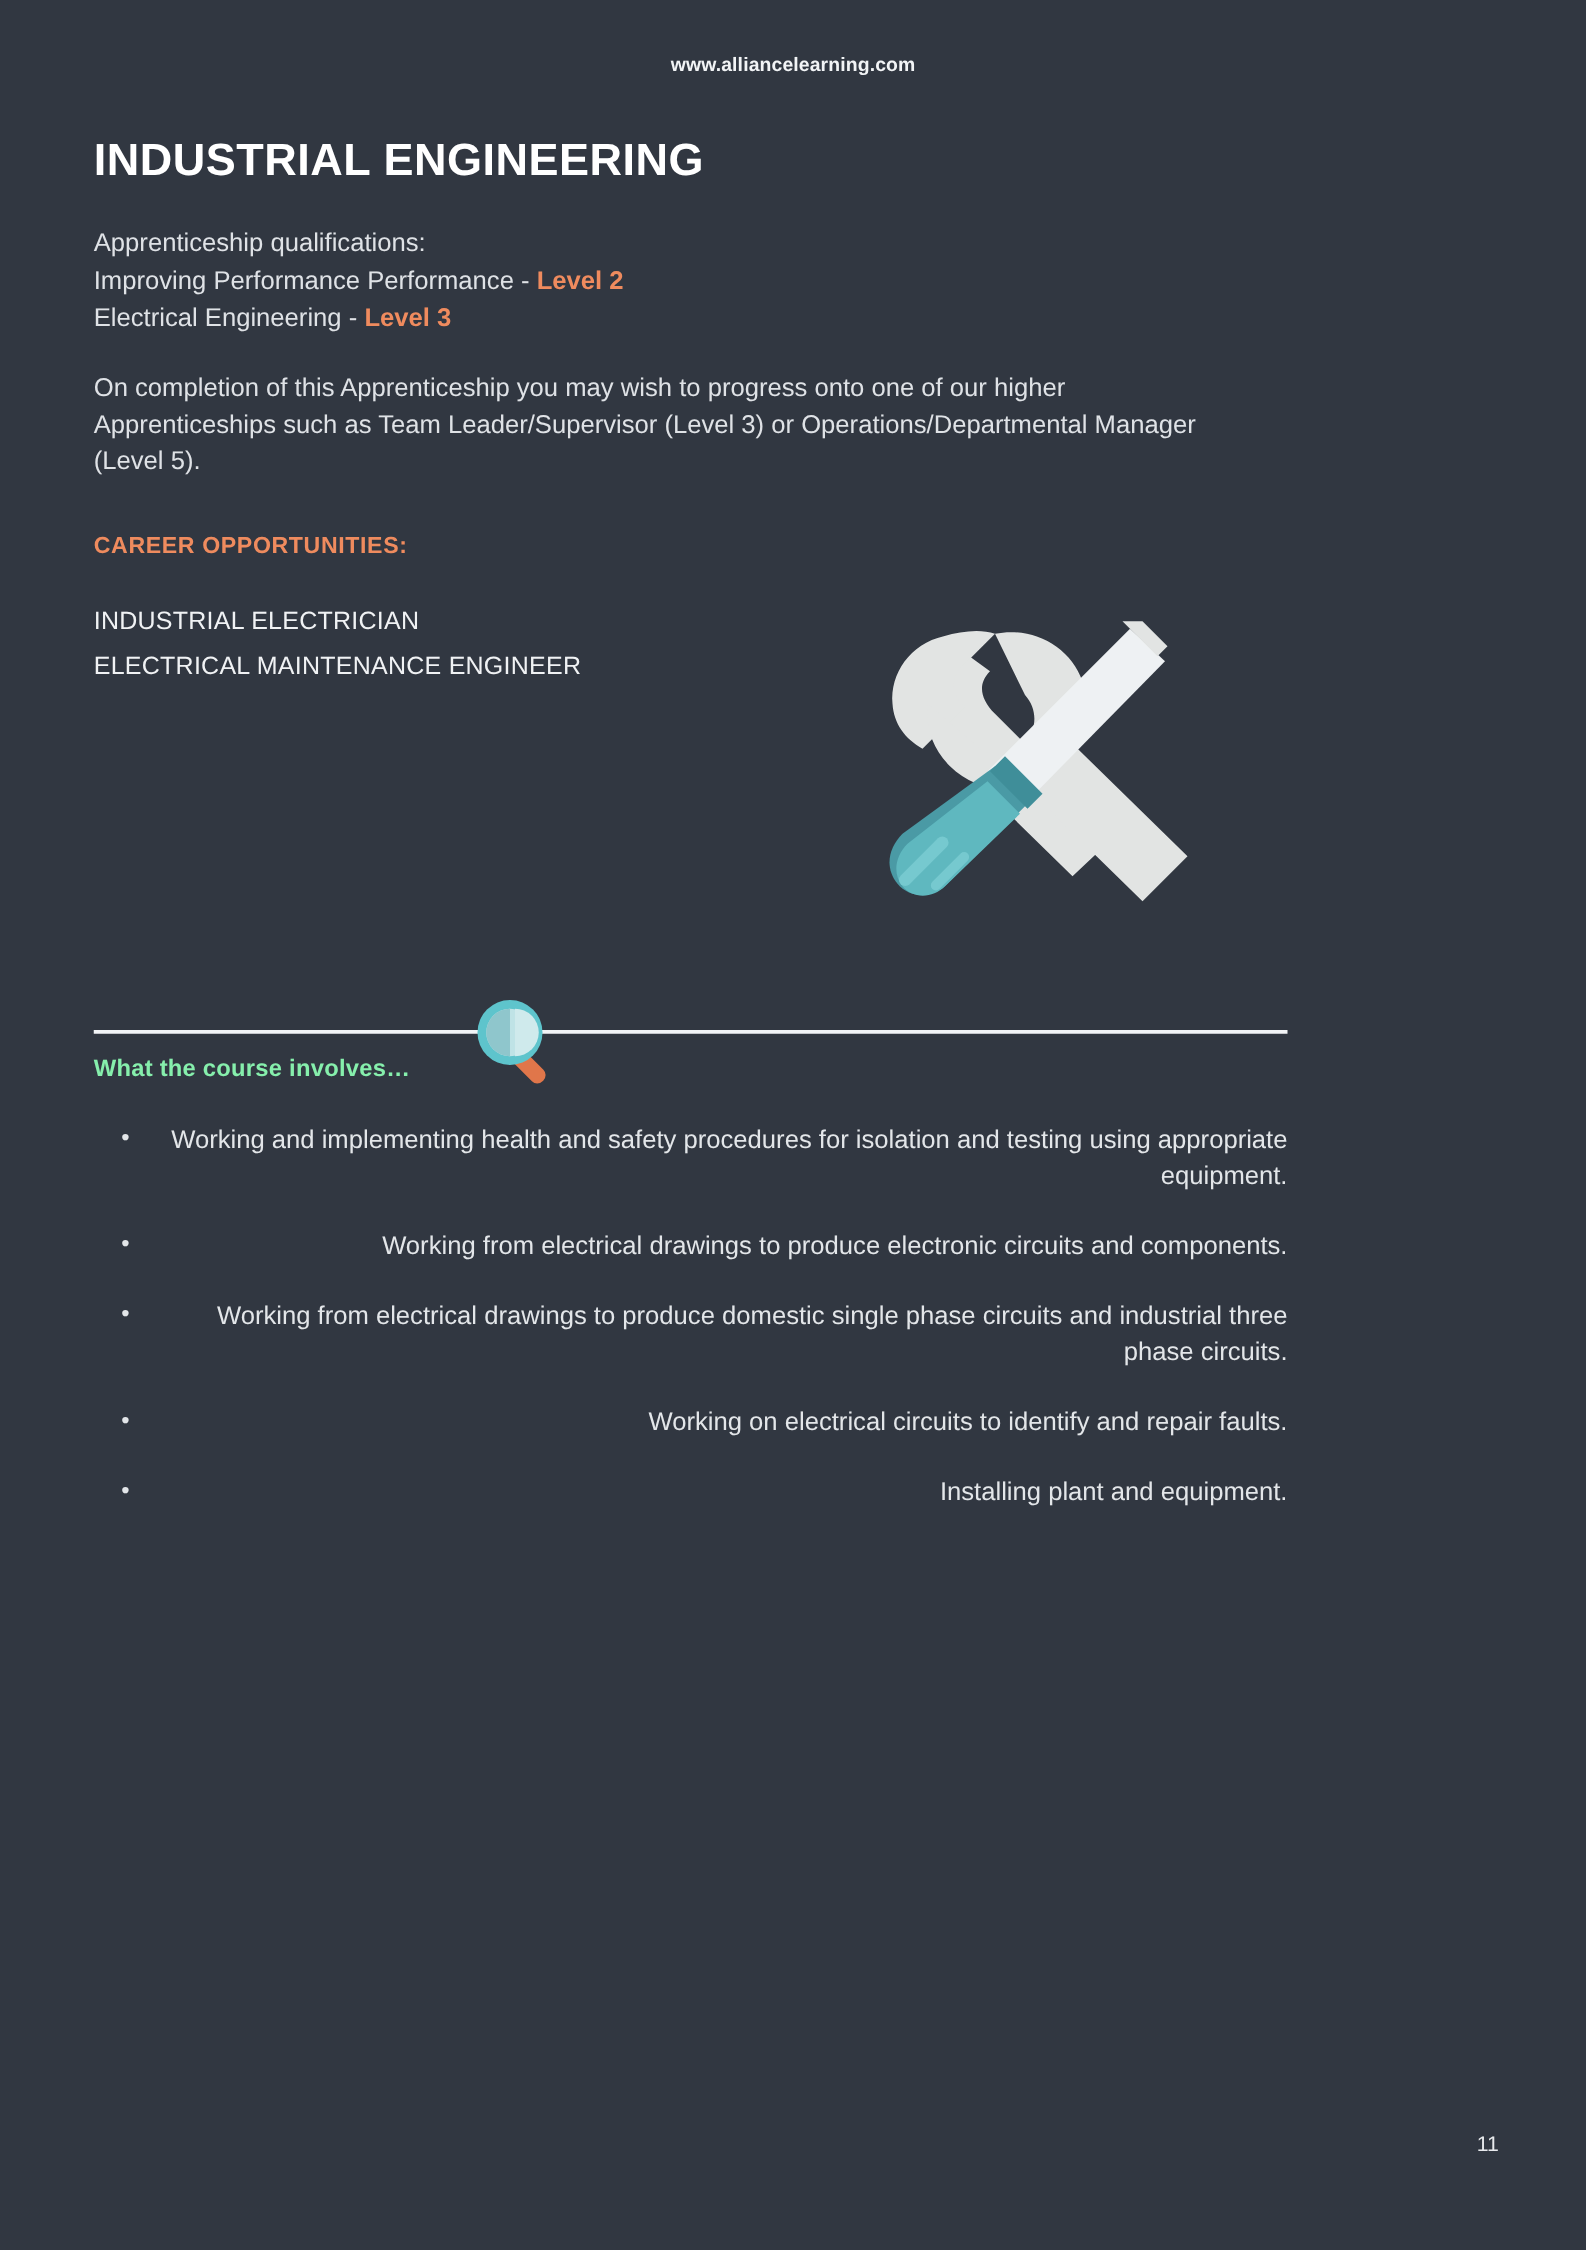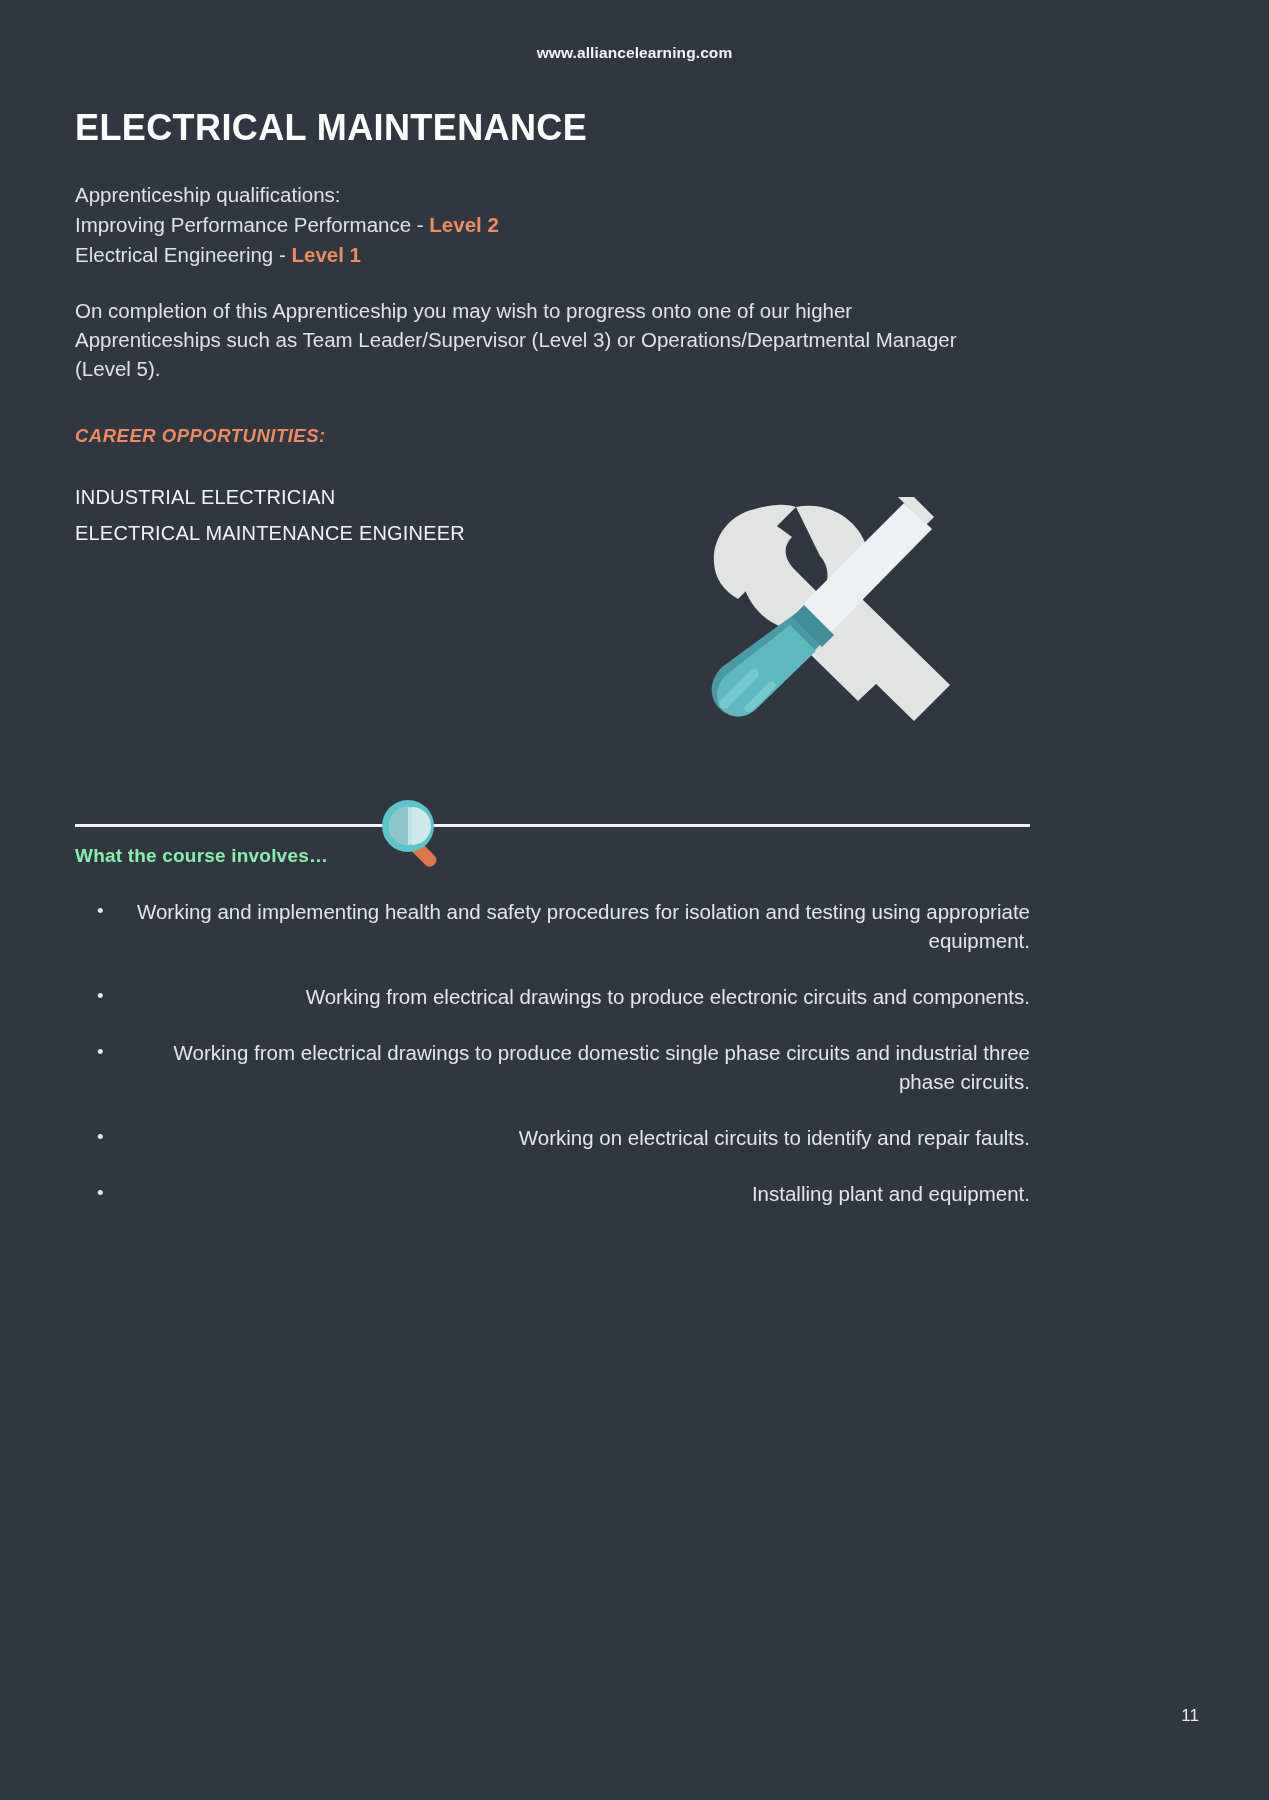--- a/index.html
+++ b/index.html
@@ -74,21 +74,20 @@
     width: 918px;
     margin-bottom: 42px;
   }
 
   h2.career-heading {
     font-size: 18.5px;
     font-weight: bold;
     color: #ef8b5e;
     letter-spacing: .5px;
     margin-bottom: 32px;
-    font-style: italic;
   }
 
   .career-list { list-style: none; margin-top: 28px; }
   .career-list li {
     font-size: 20px;
     line-height: 36px;
     color: #f0f2f4;
     letter-spacing: .2px;
   }
 
@@ -172,26 +171,26 @@
 </style>
 </head>
 <body>
 
 <div class="page">
 
   <div class="site-url">www.alliancelearning.com</div>
 
   <div class="content">
 
-    <h1 class="title">ELECTRICAL MAINTENANCE</h1>
+    <h1 class="title">INDUSTRIAL ENGINEERING</h1>
 
     <div class="quals">
       <div>Apprenticeship qualifications:</div>
       <div><span>Improving Performance Performance - </span><span class="lvl">Level 2</span></div>
-      <div><span>Electrical Engineering - </span><span class="lvl">Level 1</span></div>
+      <div><span>Electrical Engineering - </span><span class="lvl">Level 3</span></div>
     </div>
 
     <p class="progression">On completion of this Apprenticeship you may wish to progress onto one of our higher Apprenticeships such as Team Leader/Supervisor (Level 3) or Operations/Departmental Manager (Level 5).</p>
 
     <h2 class="career-heading">CAREER OPPORTUNITIES:</h2>
 
     <ul class="career-list">
       <li>INDUSTRIAL ELECTRICIAN</li>
       <li>ELECTRICAL MAINTENANCE ENGINEER</li>
     </ul>

